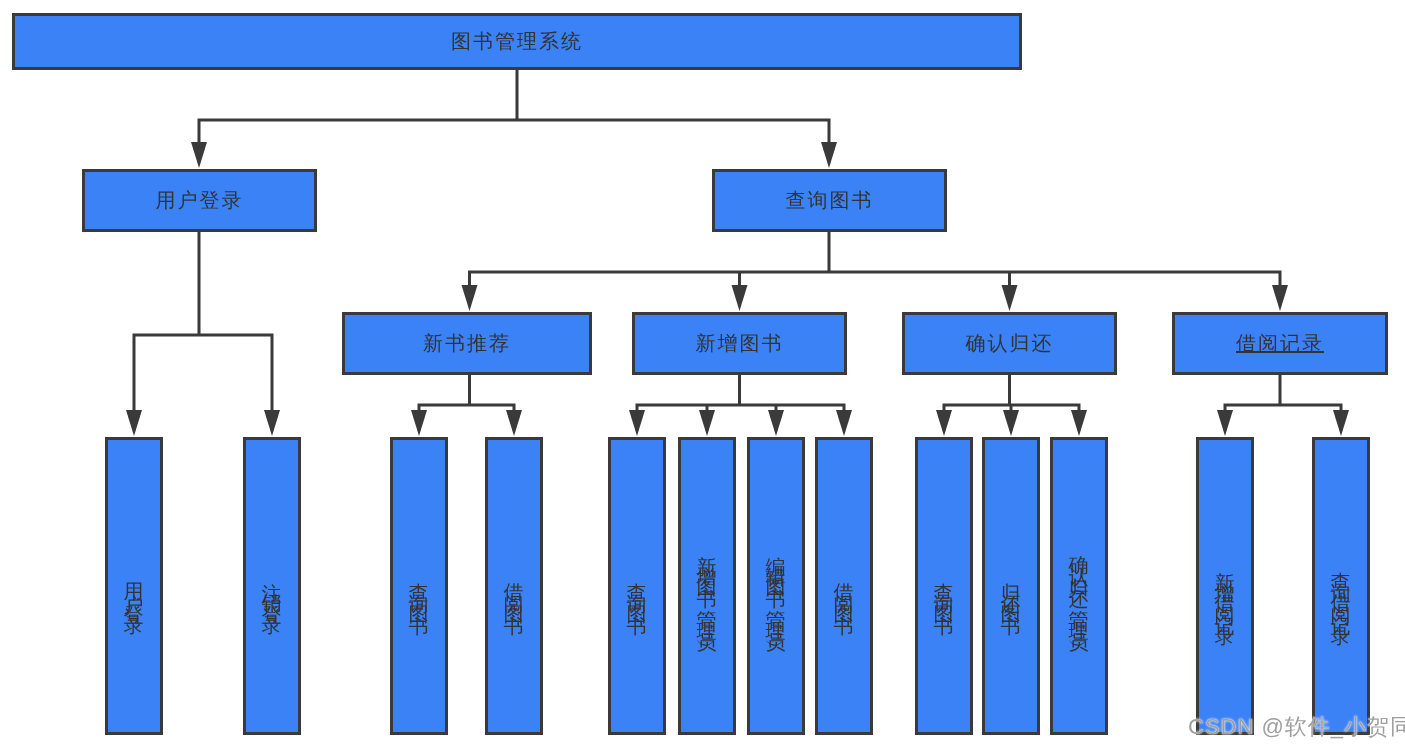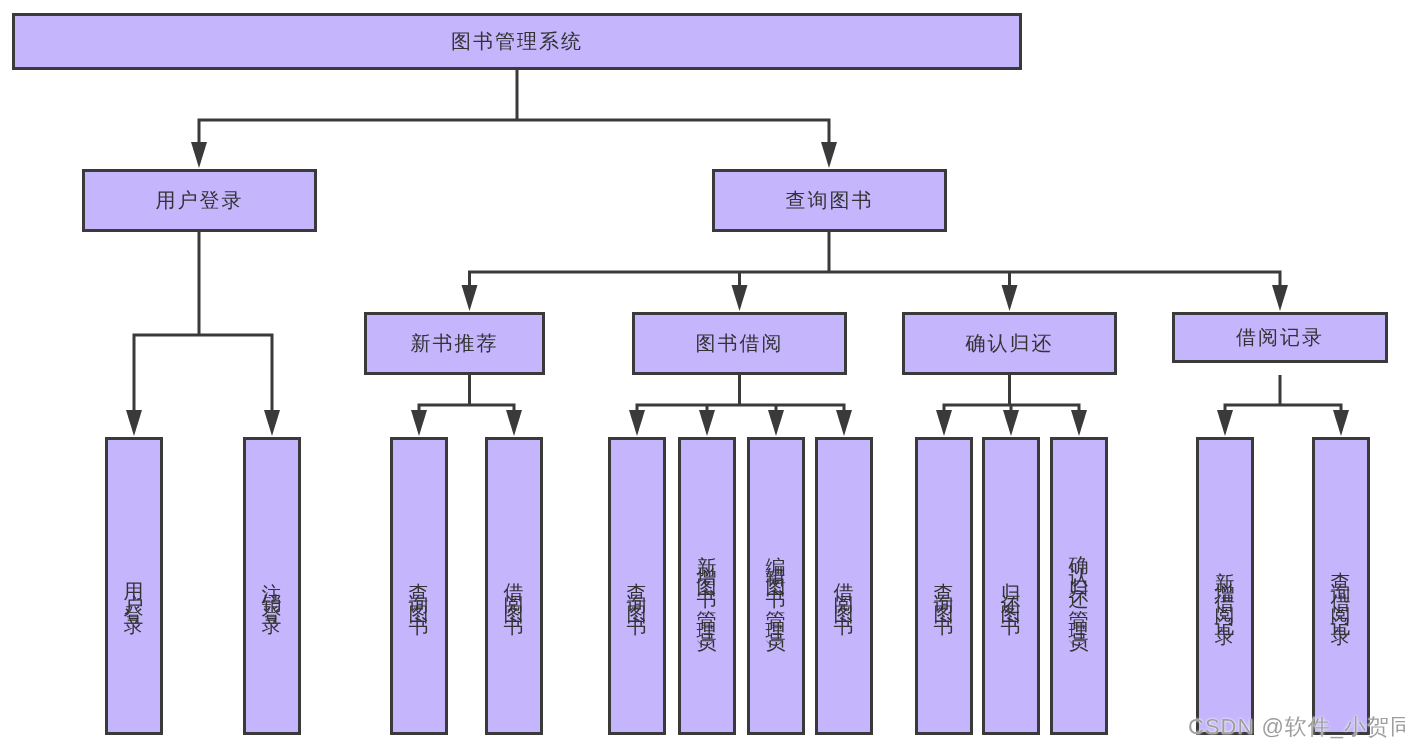--- a/index.html
+++ b/index.html
@@ -20,21 +20,21 @@
   }
   svg.connectors {
     position: absolute;
     left: 0; top: 0;
     width: 1405px; height: 747px;
   }
   .box {
     position: absolute;
     box-sizing: border-box;
     border: 3px solid #3a3a3a;
-    background: #c4b5fd;
+    background: #3b82f6;
     display: flex;
     align-items: center;
     justify-content: center;
     color: #333333;
     text-align: center;
   }
   .box.h {
     font-size: 20px;
     letter-spacing: 2px;
     white-space: nowrap;
@@ -111,30 +111,30 @@
     <span>图书管理系统</span>
   </div>
 
   <div class="box h" style="left:82px; top:169px; width:235px; height:63px;">
     <span>用户登录</span>
   </div>
   <div class="box h" style="left:712px; top:169px; width:235px; height:63px;">
     <span>查询图书</span>
   </div>
 
-  <div class="box h" style="left:364px; top:312px; width:181px; height:63px;">
+  <div class="box h" style="left:342px; top:312px; width:250px; height:63px;">
     <span>新书推荐</span>
   </div>
   <div class="box h" style="left:632px; top:312px; width:215px; height:63px;">
-    <span>图书借阅</span>
+    <span>新增图书</span>
   </div>
   <div class="box h" style="left:902px; top:312px; width:215px; height:63px;">
     <span>确认归还</span>
   </div>
-  <div class="box h" style="left:1172px; top:312px; width:216px; height:51px;">
+  <div class="box h" style="left:1172px; top:312px; width:216px; height:63px;text-decoration:underline;">
     <span>借阅记录</span>
   </div>
 
   <div class="box v" style="left:105px; top:437px; width:58px; height:298px;">
     <span>用户登录</span>
   </div>
   <div class="box v" style="left:243px; top:437px; width:58px; height:298px;">
     <span>注销登录</span>
   </div>
 

